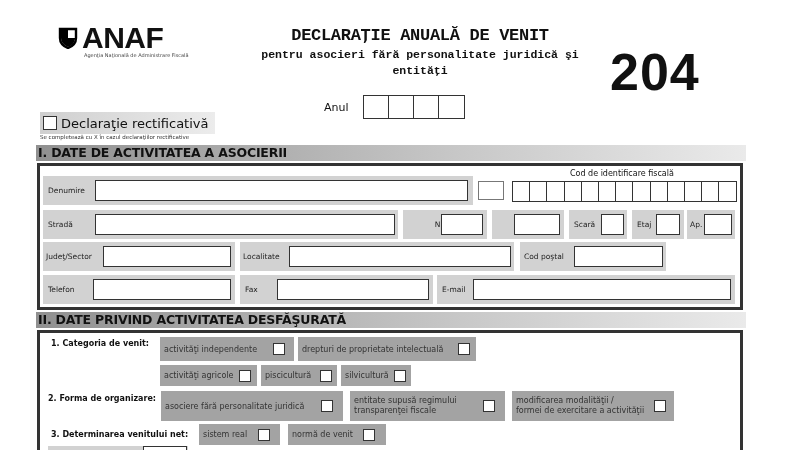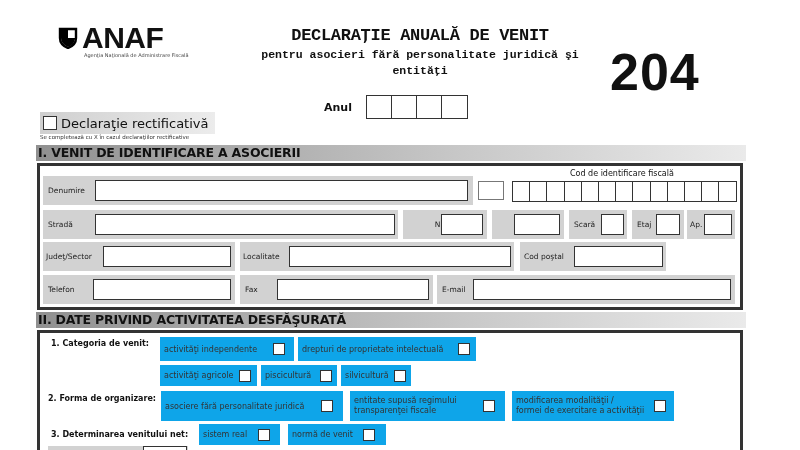--- a/index.html
+++ b/index.html
@@ -9,21 +9,21 @@
   .logo { left: 58px; top: 26px; }
   .logo-row { display: flex; align-items: center; }
   .logo-shield { width: 20px; height: 22px; margin-right: 4px; }
   .logo-text { font-family: "Liberation Sans", sans-serif; font-weight: 900; font-size: 30px; letter-spacing: -0.5px; line-height: 24px; }
   .logo-sub { font-size: 5px; color: #444; margin-left: 26px; margin-top: 2px; }
   .title { left: 240px; top: 26px; width: 360px; text-align: center; font-family: Liberation Mono, monospace; }
   .title h1 { font-size: 17px; font-weight: bold; letter-spacing: -0.3px; }
   .title p { font-size: 11.5px; font-weight: bold; line-height: 16px; margin-top: 2px; }
   .formnum { left: 610px; top: 42px; font-family: "Liberation Sans", sans-serif; font-size: 52px; font-weight: bold; line-height: 60px; letter-spacing: 1px; }
   .anul { left: 324px; top: 95px; display: flex; align-items: center; }
-  .anul-label { font-size: 11px; font-weight: bold; margin-right: 14px; }
+  .anul-label { font-size: 11px; font-weight: normal; margin-right: 14px; }
   .boxes { display: flex; border: 1.5px solid #333; }
   .boxes span { width: 25px; height: 22px; border-right: 1.5px solid #333; }
   .boxes span:last-child { border-right: none; }
   .rect { left: 40px; top: 112px; width: 175px; height: 22px; background: linear-gradient(90deg, #cfcfcf, #ececec); display: flex; align-items: center; }
   .rect .cb { width: 14px; height: 14px; border: 1.5px solid #333; background: #fff; margin: 0 4px 0 3px; }
   .rect .lbl { font-size: 13px; }
   .rect-note { left: 40px; top: 134px; font-size: 5.5px; color: #333; }
   .sec-head { left: 36px; width: 710px; height: 16px; background: linear-gradient(90deg, #909090, #c8c8c8 60%, #eaeaea); font-size: 12.5px; font-weight: bold; padding-left: 2px; line-height: 16px; letter-spacing: -0.2px; }
   .sec1 { top: 145px; }
   .sec2 { top: 312px; }
@@ -31,21 +31,21 @@
   .panel2 { left: 37px; top: 330px; width: 706px; height: 130px; border: 3px solid #333; border-bottom: none; }
   .field { position: absolute; background: #d2d2d2; display: flex; align-items: center; }
   .field .fl { font-size: 7.5px; color: #222; padding-left: 5px; white-space: nowrap; }
   .field .fi { position: absolute; top: 4px; height: 21px; background: #fff; border: 1.5px solid #333; }
   .cif-label { left: 570px; top: 169px; font-size: 8px; }
   .cif-single { left: 478px; top: 181px; width: 26px; height: 19px; border: 1.2px solid #777; }
   .cif { left: 512px; top: 181px; display: flex; border: 1.5px solid #333; }
   .cif span { width: 17.2px; height: 19px; border-right: 1.2px solid #333; }
   .cif span:last-child { border-right: none; }
   .q-label { position: absolute; font-size: 8px; font-weight: bold; white-space: nowrap; }
-  .opt { position: absolute; background: #0ea5e9; display: flex; align-items: center; font-size: 8px; color: #333; padding-left: 4px; }
+  .opt { position: absolute; background: #a3a3a3; display: flex; align-items: center; font-size: 8px; color: #333; padding-left: 4px; }
   .opt .ck { position: absolute; width: 12px; height: 12px; border: 1.5px solid #333; background: #fff; }
   .opt .two { line-height: 10px; }
   .stub { left: 48px; top: 446px; width: 140px; height: 6px; background: #d2d2d2; }
   .stub2 { left: 143px; top: 446px; width: 44px; height: 6px; border: 1px solid #333; border-bottom: none; background: #fff; }
 </style>
 </head>
 <body>
 
 <div class="abs logo">
   <div class="logo-row">
@@ -75,21 +75,21 @@
     <span></span>
   </div>
 </div>
 
 <div class="abs rect">
   <span class="cb"></span>
   <span class="lbl">Declaraţie rectificativă</span>
 </div>
 <div class="abs rect-note">Se completează cu X în cazul declaraţiilor rectificative</div>
 
-<div class="abs sec-head sec1">I. VENIT DE IDENTIFICARE A ASOCIERII</div>
+<div class="abs sec-head sec1">I. DATE DE ACTIVITATEA A ASOCIERII</div>
 <div class="abs panel"></div>
 
 <div class="field" style="left:43px;top:176px;width:430px;height:29px;">
   <span class="fl">Denumire</span>
   <span class="fi" style="left:52px;width:373px;"></span>
 </div>
 <div class="abs cif-label">Cod de identificare fiscală</div>
 <div class="abs cif-single"></div>
 <div class="abs cif">
   <span></span>

